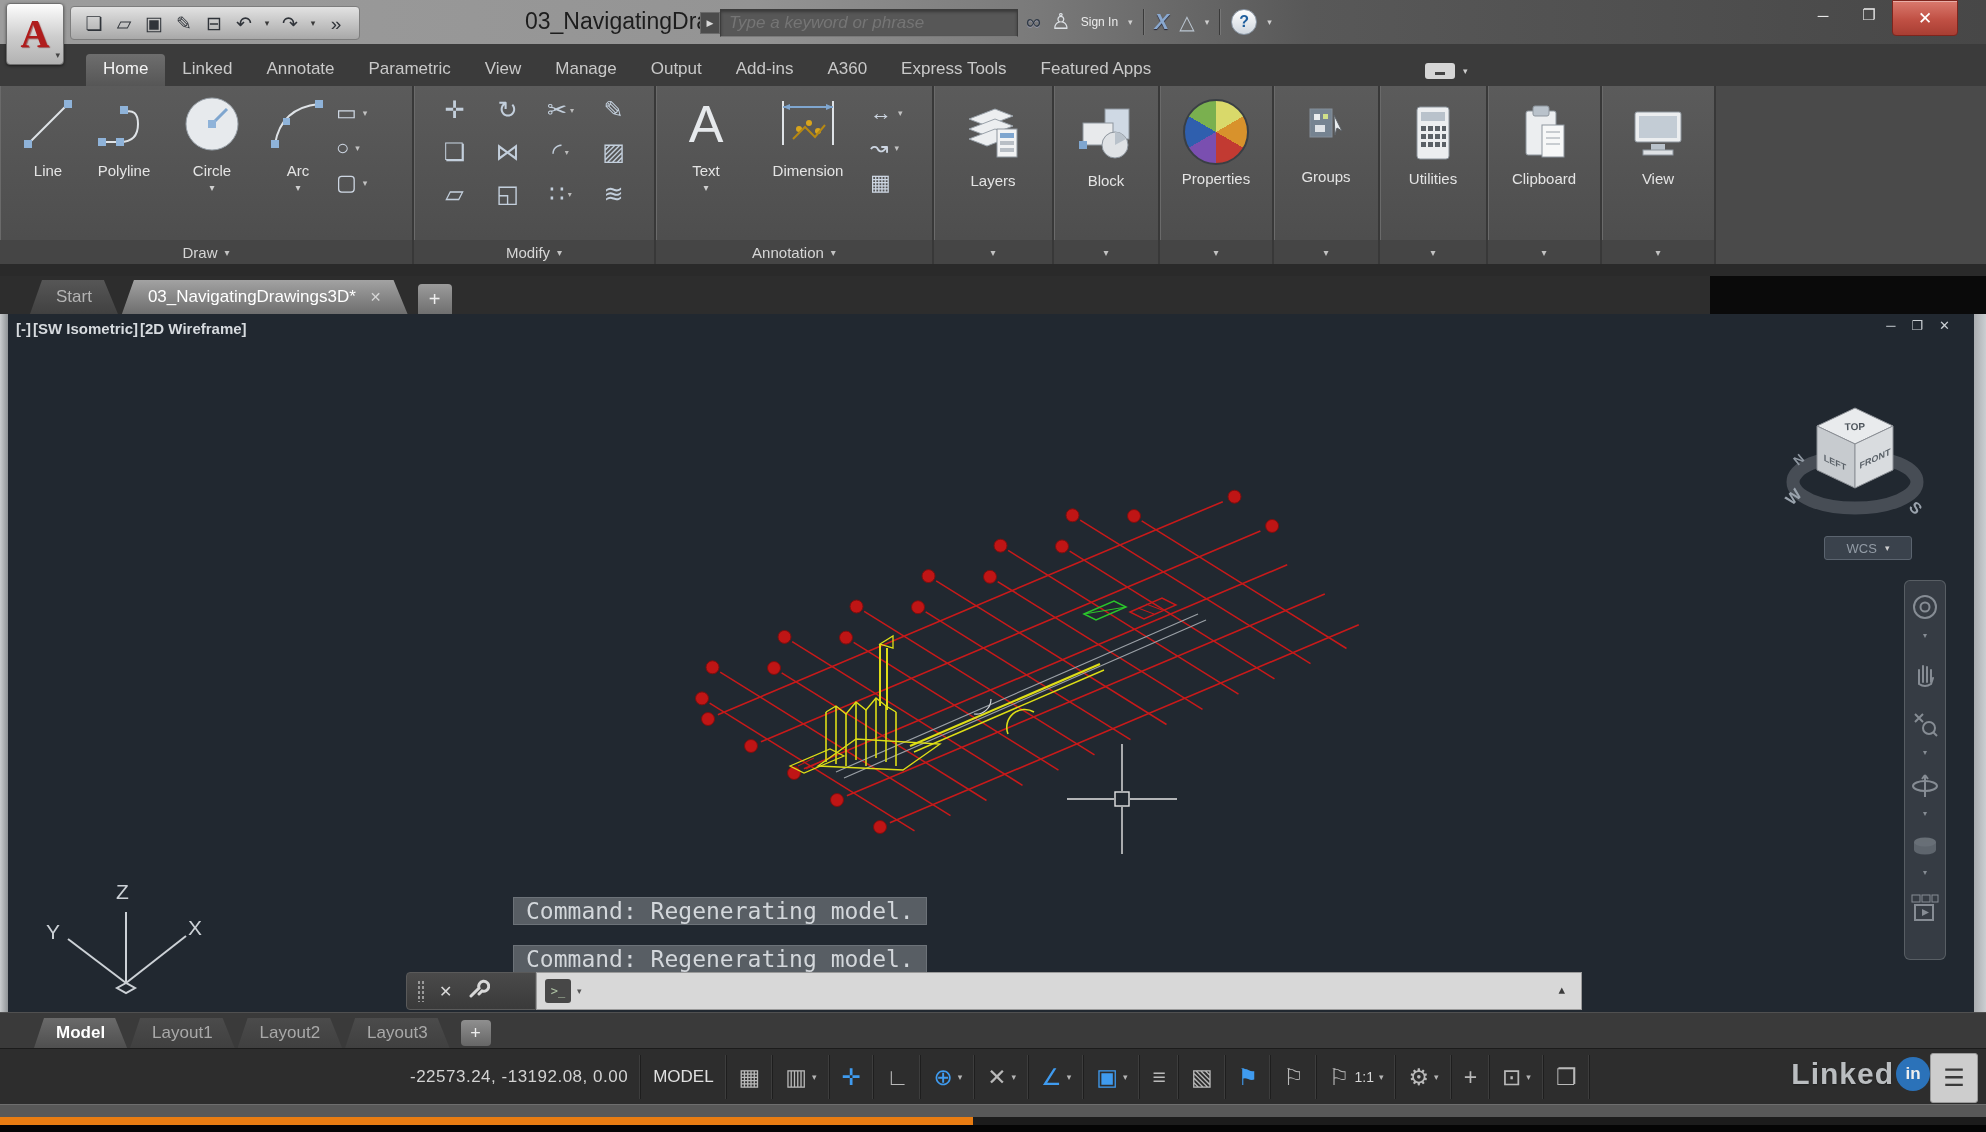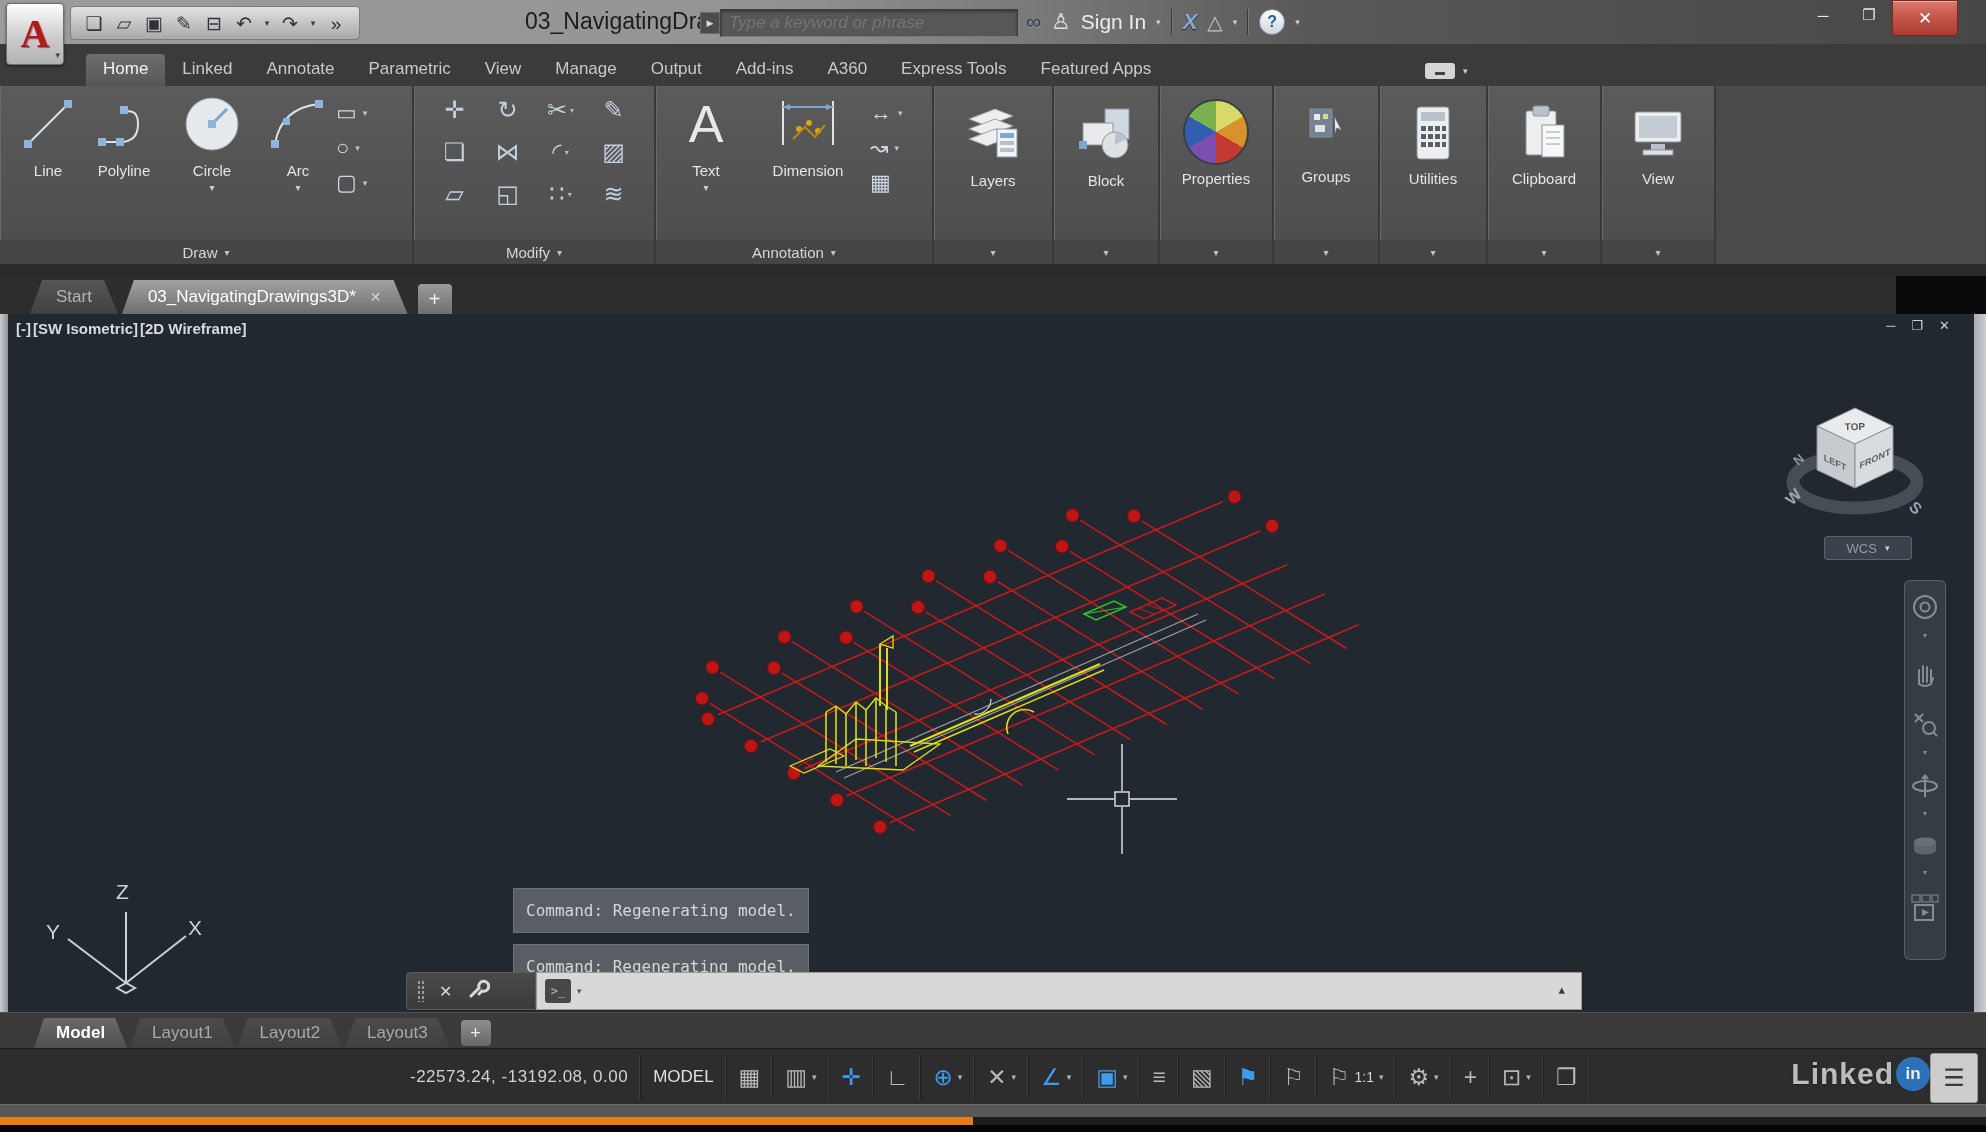--- a/index.html
+++ b/index.html
@@ -24,21 +24,21 @@
   #wintitle{left:525px;top:8px;width:400px;text-align:left;font-size:23px;color:#1d1d1d;}
   #searcharrow{left:700px;top:12px;width:18px;height:20px;background:#4c4c4c;border:1px solid #6a6a6a;
     color:#d9d9d9;font-size:9px;display:flex;align-items:center;justify-content:center;}
   #searchbox{left:720px;top:9px;width:296px;height:26px;background:#575757;border:1px solid #3c3c3c;
     border-bottom-color:#7a7a7a;box-shadow:inset 0 2px 3px rgba(0,0,0,.35);display:flex;align-items:center;}
   #searchbox input{background:transparent;border:none;outline:none;width:100%;padding:0 8px;
     font-style:italic;font-size:17px;color:#bcbcbc;font-family:"Liberation Sans",sans-serif;}
   #infocenter{left:1026px;top:6px;height:32px;display:flex;align-items:center;gap:10px;color:#e3e3e3;}
   .ic-sep{width:1px;height:26px;background:#3a3a3a;border-right:1px solid #777;}
   .ic-ico{display:flex;align-items:center;justify-content:center;height:26px;}
-  #signin-label{font-size:21px;color:#ececec;}
+  #signin-label{font-size:12px;color:#ececec;}
   .dd-sm{font-size:9px;color:#cfcfcf;}
   #exchange-x{font-size:22px;font-weight:bold;font-style:italic;color:#89a8cf;text-shadow:0 1px 1px #223;}
   #a360-ico{font-size:20px;color:#b9c4cf;}
   #help-ico{width:24px;height:24px;border-radius:50%;background:linear-gradient(#fefefe,#cfd6de);
     color:#1f5f9e;font-weight:bold;font-size:16px;display:flex;align-items:center;justify-content:center;
     border:1px solid #8a96a4;}
   #winbtns{right:28px;top:0;height:40px;display:flex;align-items:flex-start;}
   .wbtn{width:46px;height:30px;display:flex;align-items:center;justify-content:center;color:#e8e8e8;font-size:15px;}
   .wbtn.close{width:64px;height:34px;background:linear-gradient(#da7a6e,#c05044 55%,#a83e33);
     border:1px solid #7e251d;border-radius:0 0 4px 4px;color:#fff;font-size:17px;box-shadow:inset 0 1px 0 rgba(255,255,255,.4);}
@@ -65,21 +65,21 @@
   .smalltool{display:flex;align-items:center;gap:6px;color:#cdd6e2;font-size:22px;}
   .smalltool .dd{font-size:9px;color:#c2c2c2;}
   .mgrid{position:absolute;left:14px;top:10px;width:212px;display:grid;grid-template-columns:repeat(4,1fr);
     grid-row-gap:14px;}
   .mtool{display:flex;align-items:center;justify-content:center;gap:3px;font-size:24px;color:#c3cfdc;}
   .mtool .dd{font-size:8px;color:#bbb;}
   .ptool-icon{display:flex;align-items:center;justify-content:center;}
   .plabel{font-size:15px;color:#e4e4e4;text-align:center;}
   
   #gapstrip{left:0;top:264px;width:1986px;height:12px;background:#2a2a2a;}
-  #filetabs{left:0;top:276px;width:1896px;height:38px;background:#2d2d2d;display:flex;align-items:flex-end;padding-left:30px;box-sizing:border-box;}
+  #filetabs{left:0;top:276px;width:1710px;height:38px;background:#2d2d2d;display:flex;align-items:flex-end;padding-left:30px;box-sizing:border-box;}
   .ftab{height:34px;display:flex;align-items:center;gap:14px;padding:0 26px;font-size:17px;color:#b4b4b4;
     clip-path:polygon(12px 0,calc(100% - 14px) 0,100% 100%,0 100%);
     background:linear-gradient(#565656,#414141);margin-right:4px;}
   .ftab.active{background:linear-gradient(#a2a2a2,#6e6e6e);color:#fff;}
   .ftab .x{font-size:14px;color:#8f8f8f;}
   .ftab.active .x{color:#d6d6d6;}
   #newtab{width:34px;height:30px;margin-left:6px;border-radius:4px 4px 0 0;background:linear-gradient(#9b9b9b,#6f6f6f);
     color:#eee;font-size:20px;display:flex;align-items:center;justify-content:center;}
   
   #leftstrip{left:0;top:314px;width:8px;height:790px;background:linear-gradient(to right,#c9ccce,#8f9396);}
@@ -93,21 +93,21 @@
     color:#939ca6;font-size:13px;display:flex;align-items:center;justify-content:center;gap:8px;}
   
   #navbar{right:28px;top:266px;width:42px;height:380px;border-radius:6px;
     background:rgba(150,156,162,.18);border:1px solid rgba(190,195,200,.25);
     display:flex;flex-direction:column;align-items:center;padding-top:12px;box-sizing:border-box;gap:6px;}
   .nav-ico{opacity:.8;}
   .nav-dd{color:#9aa1a8;font-size:8px;opacity:.8;}
   
   #cmdhist{left:505px;top:574px;display:flex;flex-direction:column;gap:11px;}
   .cmdline{background:rgba(96,101,107,.88);color:#d3d7db;font-family:"DejaVu Sans Mono",monospace;
-    font-size:16px;padding:12px 12px;width:fit-content;border:1px solid rgba(140,145,150,.4);}
+    font-size:23px;padding:0 12px;width:fit-content;border:1px solid rgba(140,145,150,.4);margin-top:9px;}
   #cmdbar{left:398px;top:658px;width:1176px;height:38px;display:flex;}
   #cmdgrip{width:130px;background:linear-gradient(#4a4a4a,#3a3a3a);border:1px solid #5a5a5a;border-radius:4px 0 0 4px;
     display:flex;align-items:center;gap:14px;padding:0 10px;box-sizing:border-box;color:#d9d9d9;}
   #cmdgrip .dots{width:8px;height:22px;background-image:radial-gradient(#9a9a9a 1.2px,transparent 1.3px);
     background-size:4px 5px;}
   #cmdinput{flex:1;background:#d8d8d8;border:1px solid #9a9a9a;display:flex;align-items:center;position:relative;}
   #promptchip{margin-left:8px;width:26px;height:24px;background:#474747;border-radius:3px;color:#aec2a4;
     font-size:12px;font-family:"DejaVu Sans Mono",monospace;display:flex;align-items:center;justify-content:center;}
   #cmdinput .dd{margin-left:6px;font-size:9px;color:#555;}
   #cmdinput input{flex:1;border:none;outline:none;background:transparent;margin-left:14px;

